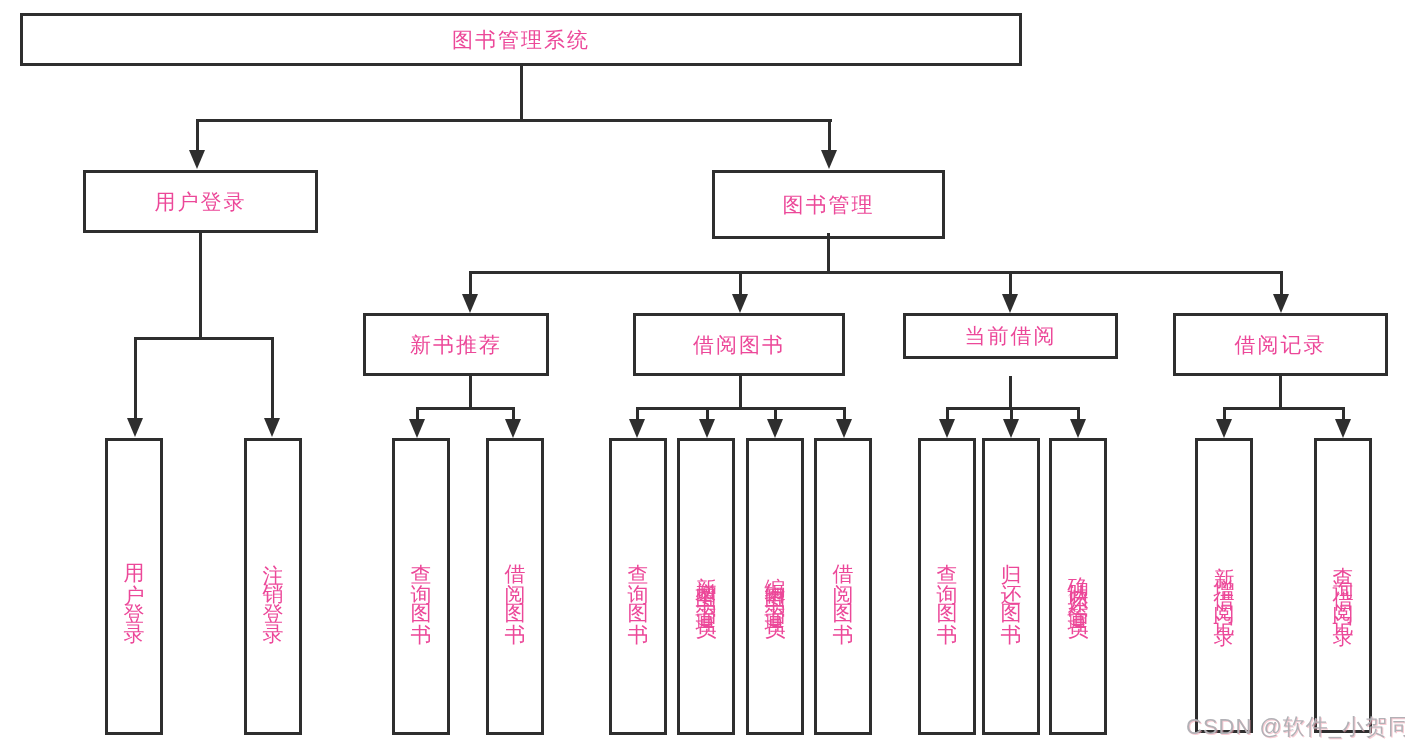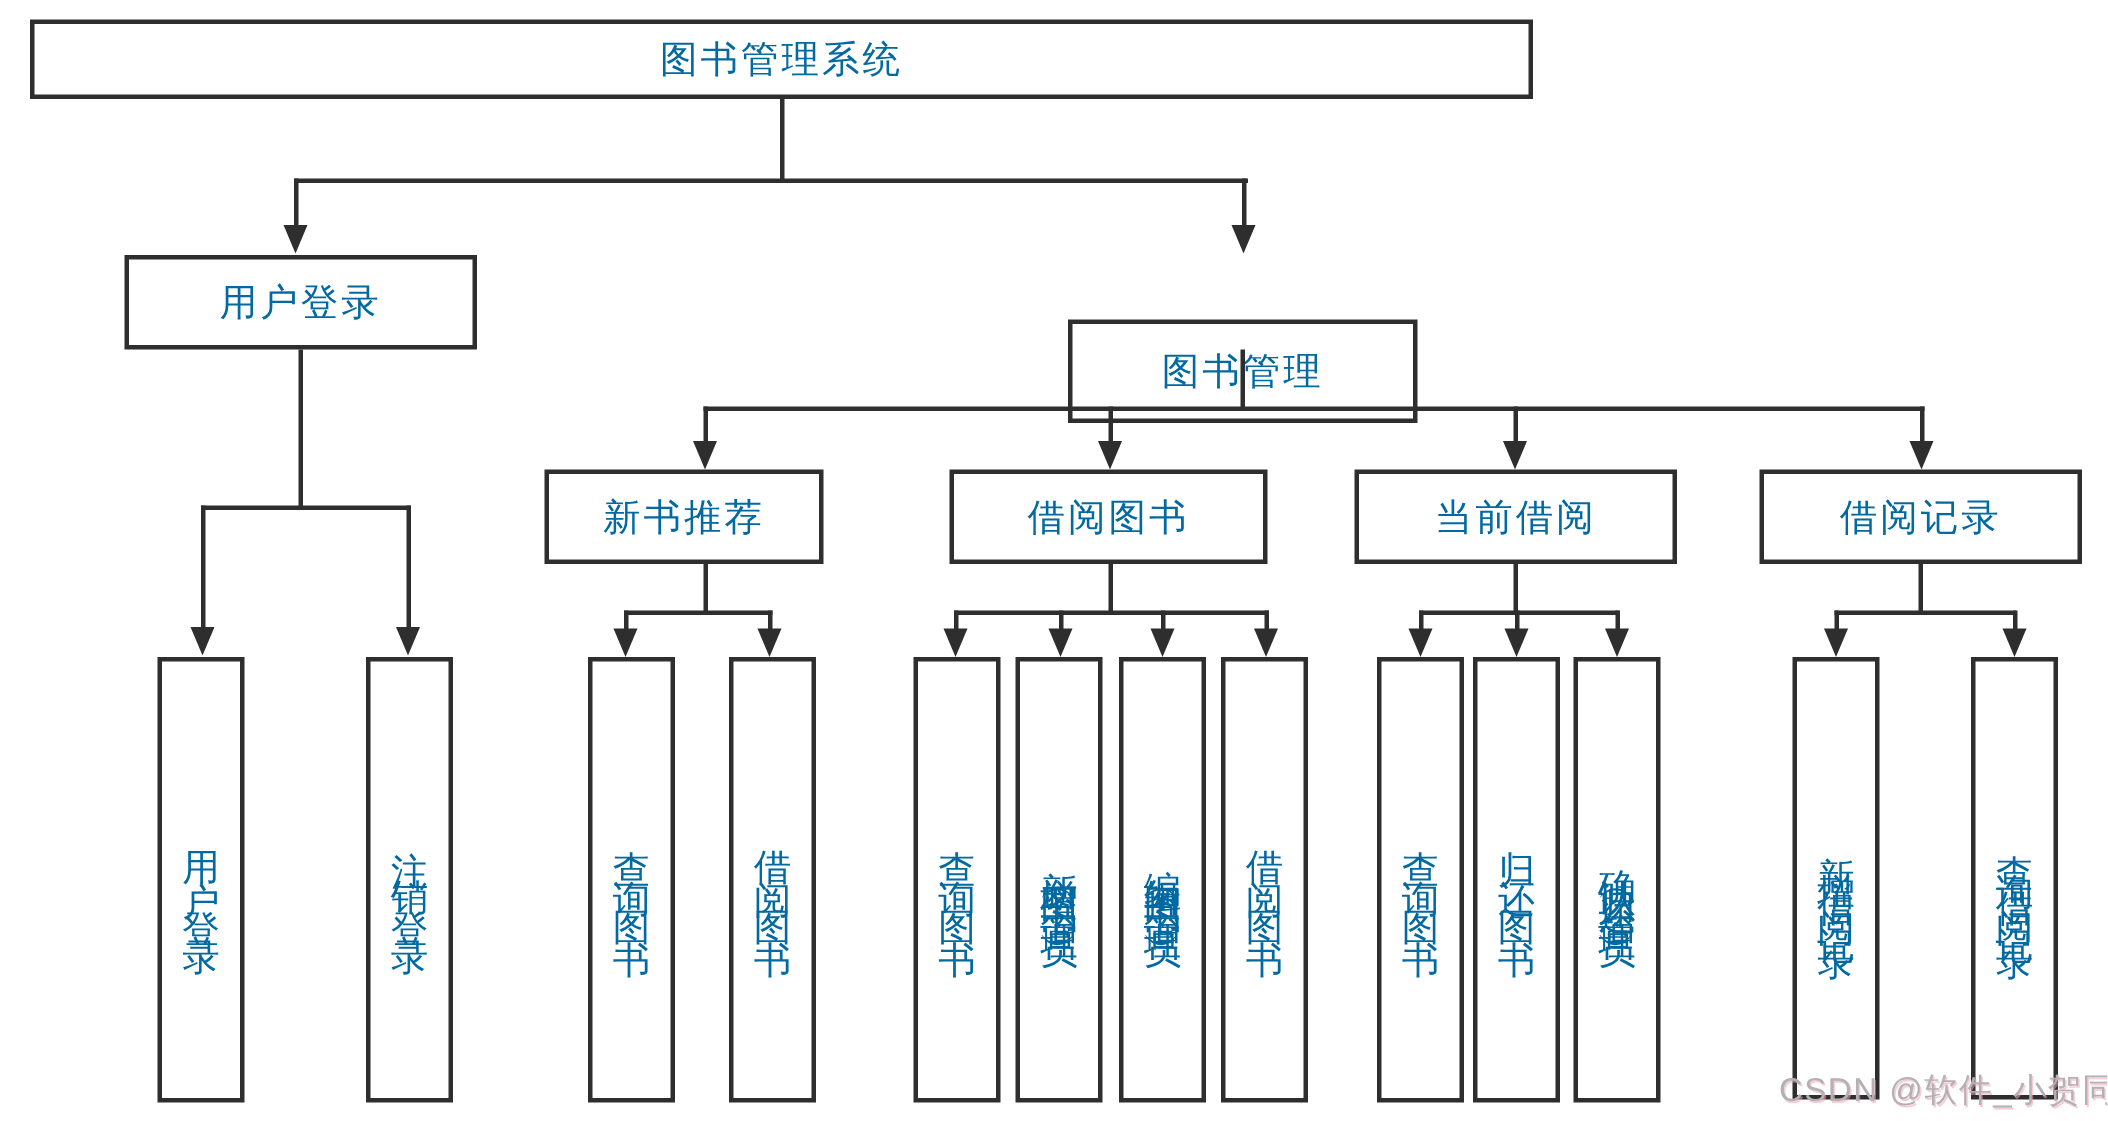--- a/index.html
+++ b/index.html
@@ -3,21 +3,21 @@
 <meta charset="utf-8">
 <style>
   html,body{margin:0;padding:0;background:#ffffff;}
   .canvas{
     position:relative;width:1405px;height:747px;background:#ffffff;overflow:hidden;
     font-family:"Liberation Sans","DejaVu Sans",sans-serif;
   }
   .box{
     position:absolute;background:#ffffff;border:3px solid #2e2e2e;box-sizing:border-box;
     display:flex;align-items:center;justify-content:center;
-    color:#0369a1;font-size:25px;letter-spacing:2px;white-space:nowrap;
+    color:#ec4899;font-size:21px;letter-spacing:2px;white-space:nowrap;
   }
   .vbox{
     writing-mode:vertical-lr;text-orientation:mixed;white-space:normal;
   }
   .vshort{letter-spacing:20px;}
   .vmed{letter-spacing:12px;}
   .vlong{letter-spacing:6px;}
   .hline,.vline{position:absolute;background:#2e2e2e;}
   .hline{height:3px;}
   .vline{width:3px;}
@@ -39,21 +39,21 @@
   <div class="box" style="left:20px;top:13px;width:1002px;height:53px;">图书管理系统</div>
 
   <div class="vline" style="left:520px;top:66px;height:56px;"></div>
   <div class="hline" style="left:196px;top:119px;width:636px;"></div>
   <div class="vline" style="left:196px;top:119px;height:31px;"></div>
   <div class="ah" style="left:189px;top:150px;"></div>
   <div class="vline" style="left:828px;top:119px;height:31px;"></div>
   <div class="ah" style="left:821px;top:150px;"></div>
 
   <div class="box" style="left:83px;top:170px;width:235px;height:63px;">用户登录</div>
-  <div class="box" style="left:712px;top:170px;width:233px;height:69px;margin-top:43px;">图书管理</div>
+  <div class="box" style="left:712px;top:170px;width:233px;height:69px;">图书管理</div>
 
   <div class="vline" style="left:199px;top:233px;height:106px;"></div>
   <div class="hline" style="left:134px;top:337px;width:140px;"></div>
   <div class="vline" style="left:134px;top:337px;height:82px;"></div>
   <div class="ah" style="left:127px;top:418px;"></div>
   <div class="vline" style="left:271px;top:337px;height:82px;"></div>
   <div class="ah" style="left:264px;top:418px;"></div>
 
   <div class="vline" style="left:827px;top:233px;height:41px;"></div>
   <div class="hline" style="left:469px;top:271px;width:814px;"></div>
@@ -61,21 +61,21 @@
   <div class="ah" style="left:462px;top:294px;"></div>
   <div class="vline" style="left:739px;top:271px;height:25px;"></div>
   <div class="ah" style="left:732px;top:294px;"></div>
   <div class="vline" style="left:1009px;top:271px;height:25px;"></div>
   <div class="ah" style="left:1002px;top:294px;"></div>
   <div class="vline" style="left:1280px;top:271px;height:25px;"></div>
   <div class="ah" style="left:1273px;top:294px;"></div>
 
   <div class="box" style="left:363px;top:313px;width:186px;height:63px;">新书推荐</div>
   <div class="box" style="left:633px;top:313px;width:212px;height:63px;">借阅图书</div>
-  <div class="box" style="left:903px;top:313px;width:215px;height:63px;">当前借阅</div>
+  <div class="box" style="left:903px;top:313px;width:215px;height:46px;">当前借阅</div>
   <div class="box" style="left:1173px;top:313px;width:215px;height:63px;">借阅记录</div>
 
   <div class="vline" style="left:469px;top:376px;height:33px;"></div>
   <div class="hline" style="left:416px;top:407px;width:99px;"></div>
   <div class="vline" style="left:416px;top:407px;height:13px;"></div>
   <div class="ah" style="left:409px;top:419px;"></div>
   <div class="vline" style="left:512px;top:407px;height:13px;"></div>
   <div class="ah" style="left:505px;top:419px;"></div>
 
   <div class="vline" style="left:739px;top:376px;height:33px;"></div>

